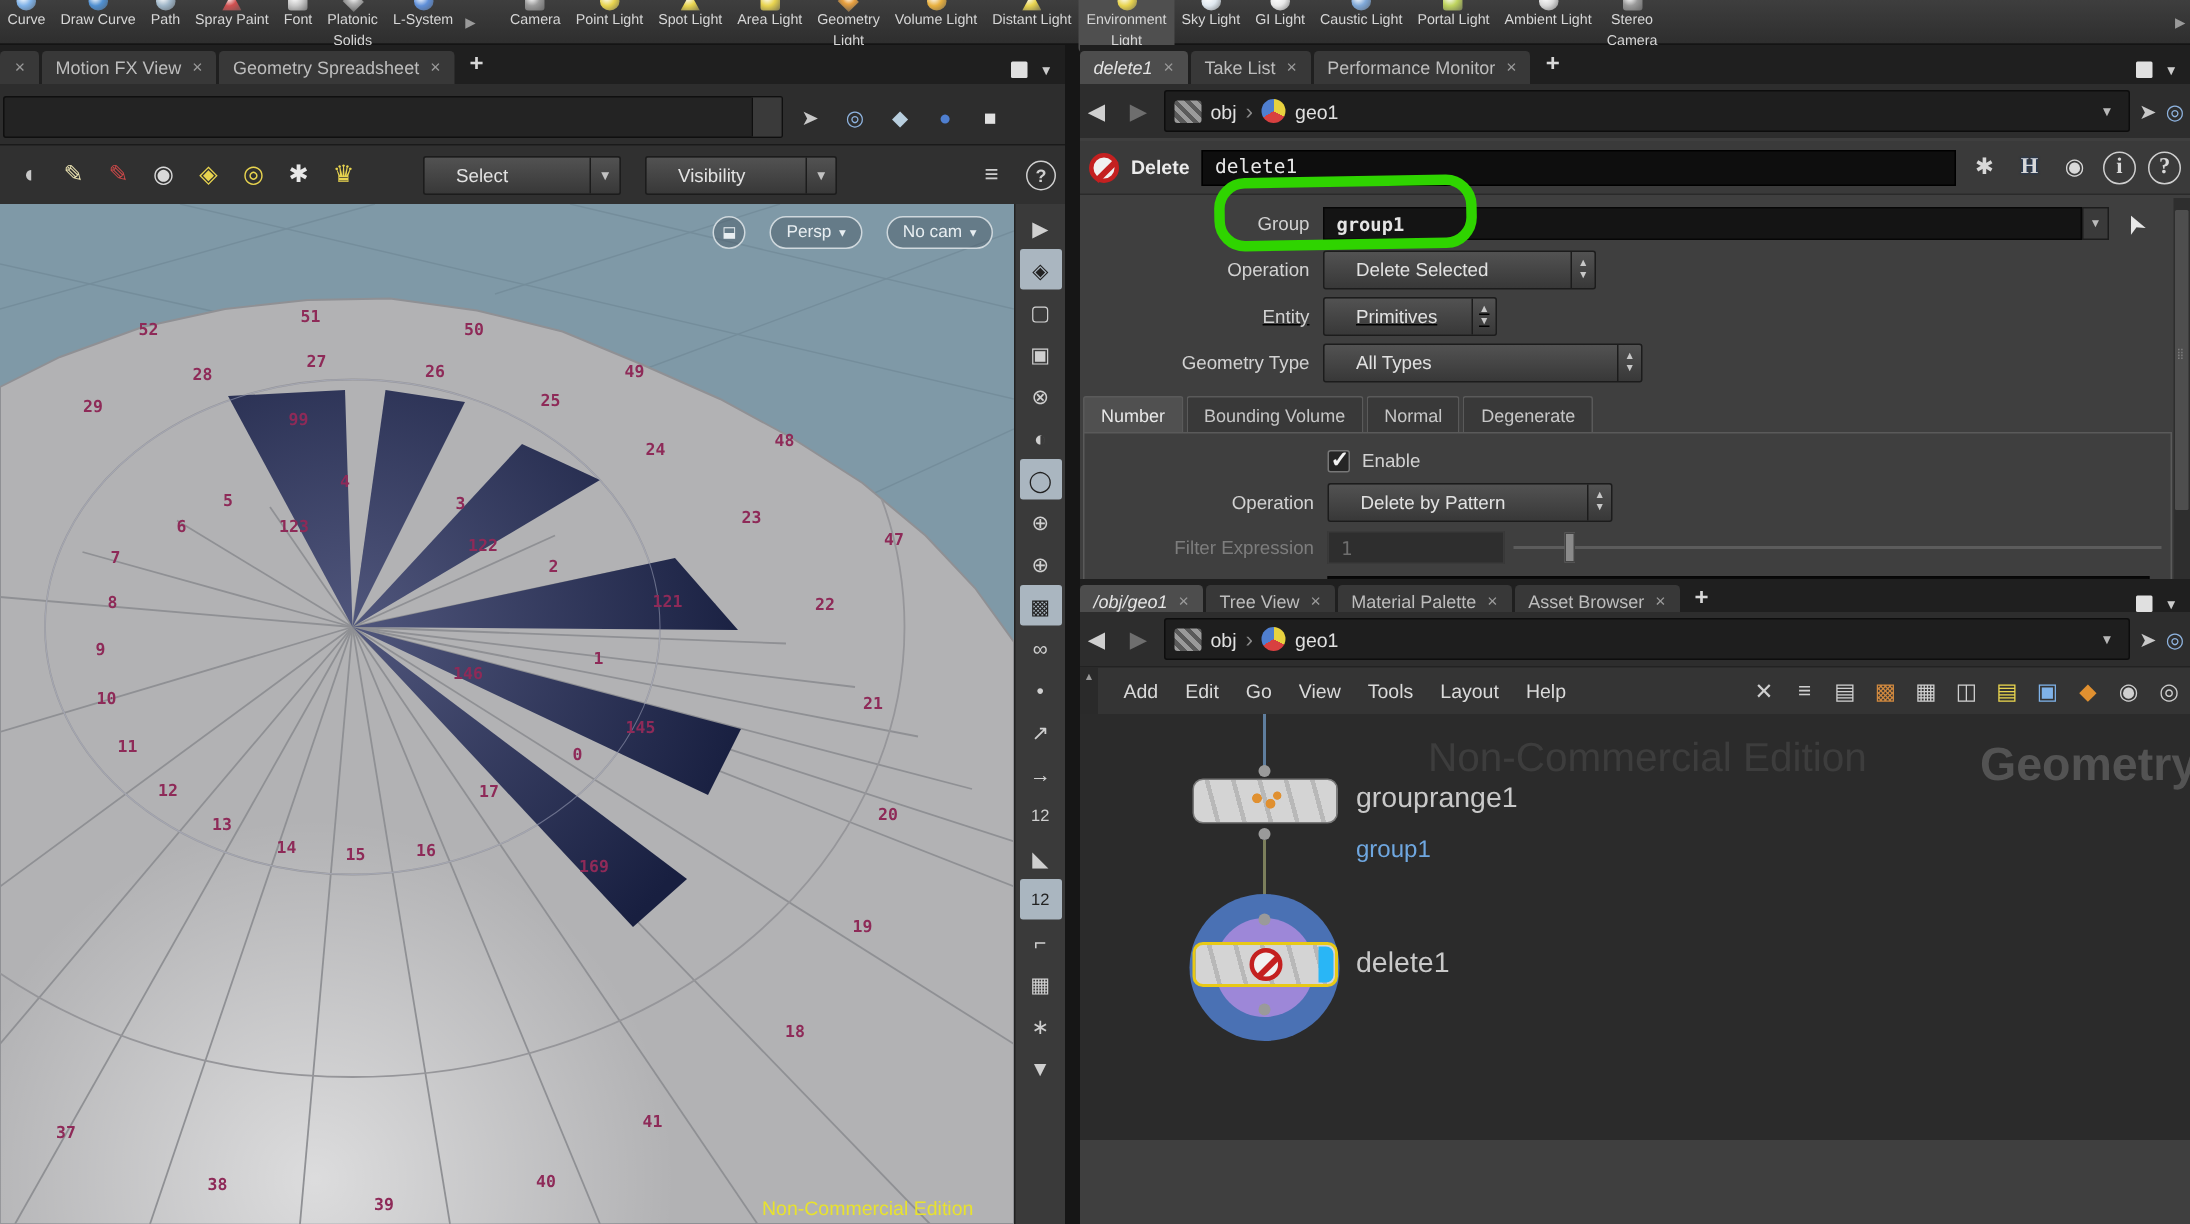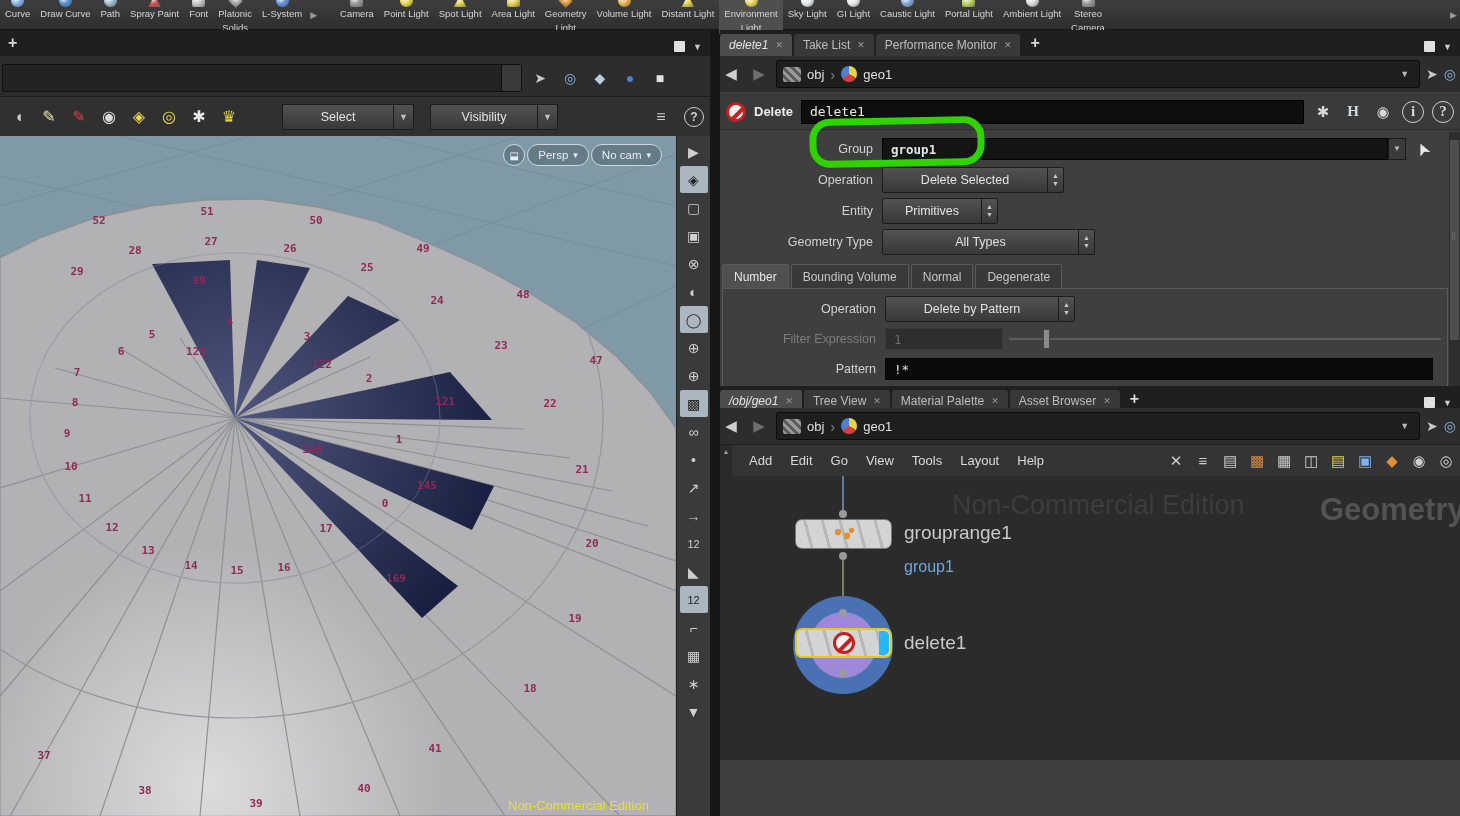--- a/index.html
+++ b/index.html
@@ -45,36 +45,36 @@
     border-radius:2px; display:flex; align-items:center; }
   #path-dd { margin-left:auto; width:20px; height:26px; background:#3a3a3a; border-left:1px solid #0f0f0f;
     color:#bbb; font-size:9px; display:flex; align-items:center; justify-content:center; }
   .icon { cursor:pointer; font-size:14px; line-height:1; display:inline-flex; align-items:center; justify-content:center; }
   #pathbar .icon { width:24px; height:24px; }
   #vtoolbar { position:absolute; left:0; top:40px; width:710px; height:40px; background:#303030;
     border-top:1px solid #1a1a1a; display:flex; align-items:center; gap:4px; padding:0 6px; }
   #vtoolbar .icon { width:26px; height:26px; font-size:16px; }
   .dd { height:26px; background:linear-gradient(#525252,#383838); border:1px solid #1c1c1c; border-radius:2px;
     color:#e2e2e2; font-size:12.5px; display:flex; align-items:center; cursor:pointer; }
-  .dd .dd-t { padding:0 21px; flex:1; text-align:center; }
+  .dd .dd-t { padding:0 21px; flex:1; }
   .dd .dd-a { width:20px; align-self:stretch; border-left:1px solid #1c1c1c; display:flex; align-items:center;
     justify-content:center; color:#c2c2c2; font-size:9px; }
   .dd .dd-a::after { content:"▼"; }
   .spin { width:16px; align-self:stretch; border-left:1px solid #1c1c1c; display:flex; flex-direction:column;
     align-items:center; justify-content:center; color:#c8c8c8; font-size:7px; line-height:1.1; }
   .spin::before { content:"▲"; } .spin::after { content:"▼"; }
   #select-dd { width:132px; margin-left:36px; }
   #visibility-dd { width:128px; margin-left:12px; }
   #vtb-right { margin-left:auto; display:flex; gap:10px; align-items:center; }
   .ring { width:20px; height:20px; border:1.6px solid #d0d0d0; border-radius:50%; color:#d0d0d0;
     font-size:12px; font-weight:bold; display:flex; align-items:center; justify-content:center; }
 
   
   #viewport { position:absolute; left:0; top:80px; width:676px; height:680px; overflow:hidden; background:#7f99a7; }
-  #vp-cams { position:absolute; right:14px; top:8px; display:flex; gap:2px; align-items:flex-start; }
+  #vp-cams { position:absolute; right:14px; top:8px; display:flex; gap:16px; align-items:flex-start; }
   .pill { height:22px; border:1px solid #cfd8dd; border-radius:11px; color:#e8eef1; font-size:11.5px;
     padding:0 10px; display:flex; align-items:center; gap:5px; background:rgba(55,70,80,.35); cursor:pointer; }
   .pill::after { content:"▾"; font-size:9px; }
   .pill.lock { width:22px; padding:0; justify-content:center; }
   .pill.lock::after { content:"⬓"; font-size:10px; color:#e8eef1; }
   .prim-num { position:absolute; transform:translate(-50%,-50%); font-family:"DejaVu Sans Mono", monospace;
     font-size:11px; color:#8e2a58; font-weight:bold; white-space:nowrap; }
   #vp-watermark { position:absolute; left:508px; top:662px; color:#e8e22e; font-size:13px; }
 
   
@@ -278,20 +278,33 @@
       <div class="shelf-tool">
         <span class="tool-icon rect" style="background: radial-gradient(circle at 35% 30%, rgb(255, 255, 255) 0%, rgb(154, 154, 154) 45%, rgb(85, 85, 85) 120%);"></span>
         <span class="tool-label">Stereo
 Camera</span>
       </div>
     </div>
   <span class="shelf-more" style="margin-left:auto">▶</span>
 </div>
 
 <div class="tabrow" style="left:0; top:30px; width:710px;">
+  <div style="display:flex; align-items:flex-end;">
+      <div class="tab partial">
+        <span class="tab-close"></span>
+      </div>
+      <div class="tab">
+        <span class="tab-label">Motion FX View</span>
+        <span class="tab-close"></span>
+      </div>
+      <div class="tab">
+        <span class="tab-label">Geometry Spreadsheet</span>
+        <span class="tab-close"></span>
+      </div>
+    </div>
   <span class="tab-add"></span>
   <div class="win-ctl">
     <span class="win-sq"></span>
     <span class="win-dn"></span>
   </div>
 </div>
 <div class="tabrow" style="left:720px; top:30px; width:740px;">
   <div style="display:flex; align-items:flex-end;">
       <div class="tab active italic">
         <span class="tab-label">delete1</span>
@@ -433,21 +446,21 @@
     </svg>
     <div id="prim-numbers">
         <span class="prim-num" style="left: 99px; top: 84px;">52</span>
         <span class="prim-num" style="left: 207px; top: 75px;">51</span>
         <span class="prim-num" style="left: 316px; top: 84px;">50</span>
         <span class="prim-num" style="left: 423px; top: 112px;">49</span>
         <span class="prim-num" style="left: 135px; top: 114px;">28</span>
         <span class="prim-num" style="left: 211px; top: 105px;">27</span>
         <span class="prim-num" style="left: 290px; top: 112px;">26</span>
         <span class="prim-num" style="left: 367px; top: 131px;">25</span>
-        <span class="prim-num" style="left: 77px; top: 135px;">29</span>
+        <span class="prim-num" style="left: 62px; top: 135px;">29</span>
         <span class="prim-num" style="left: 199px; top: 144px;">99</span>
         <span class="prim-num" style="left: 437px; top: 164px;">24</span>
         <span class="prim-num" style="left: 523px; top: 158px;">48</span>
         <span class="prim-num" style="left: 230px; top: 185px;">4</span>
         <span class="prim-num" style="left: 152px; top: 198px;">5</span>
         <span class="prim-num" style="left: 307px; top: 200px;">3</span>
         <span class="prim-num" style="left: 501px; top: 209px;">23</span>
         <span class="prim-num" style="left: 596px; top: 224px;">47</span>
         <span class="prim-num" style="left: 121px; top: 215px;">6</span>
         <span class="prim-num" style="left: 196px; top: 215px;">123</span>
@@ -552,21 +565,21 @@
       <span class="icon" style="width:18px; height:22px; background:#3a3a3a; border:1px solid #1c1c1c; font-size:8px; color:#bbb;">▼</span>
       <span class="icon" style="margin-left:10px; color:#e8e8e8; font-size:17px; transform:rotate(-115deg);">➤</span>
     </div>
     <div class="prow" style="height:31px;">
       <span class="plabel">Operation</span>
       <div class="dd" style="width:182px;">
         <span class="dd-t">Delete Selected</span>
         <span class="spin"></span>
       </div>
     </div>
-    <div class="prow" style="height:31px;">
+    <div class="prow" style="height:31px;text-decoration:underline;">
       <span class="plabel">Entity</span>
       <div class="dd" style="width:116px;">
         <span class="dd-t">Primitives</span>
         <span class="spin"></span>
       </div>
     </div>
     <div class="prow" style="height:32px;">
       <span class="plabel">Geometry Type</span>
       <div class="dd" style="width:213px;">
         <span class="dd-t">All Types</span>
@@ -575,20 +588,25 @@
     </div>
 
     <div class="ptabs">
         <div class="ptab active">Number</div>
         <div class="ptab">Bounding Volume</div>
         <div class="ptab">Normal</div>
         <div class="ptab">Degenerate</div>
       </div>
 
     <div class="pbox">
+      <div class="prow" style="height:26px;">
+        <span class="plabel"></span>
+        <span class="checkbox"></span>
+        <span style="font-size:12.5px; color:#d2d2d2;">Enable</span>
+      </div>
       <div class="prow" style="height:30px;">
         <span class="plabel">Operation</span>
         <div class="dd" style="width:190px;">
           <span class="dd-t">Delete by Pattern</span>
           <span class="spin"></span>
         </div>
       </div>
       <div class="prow" style="height:30px;">
         <span class="plabel dis">Filter Expression</span>
         <div class="pfield dis" style="width:118px;">

